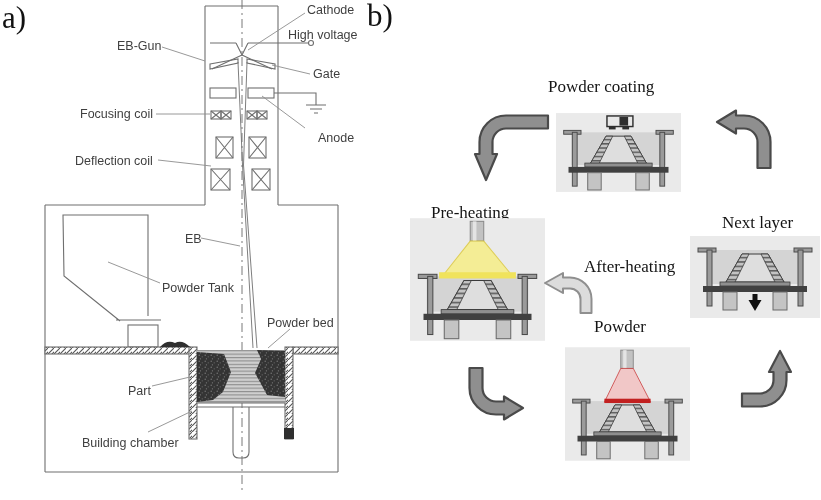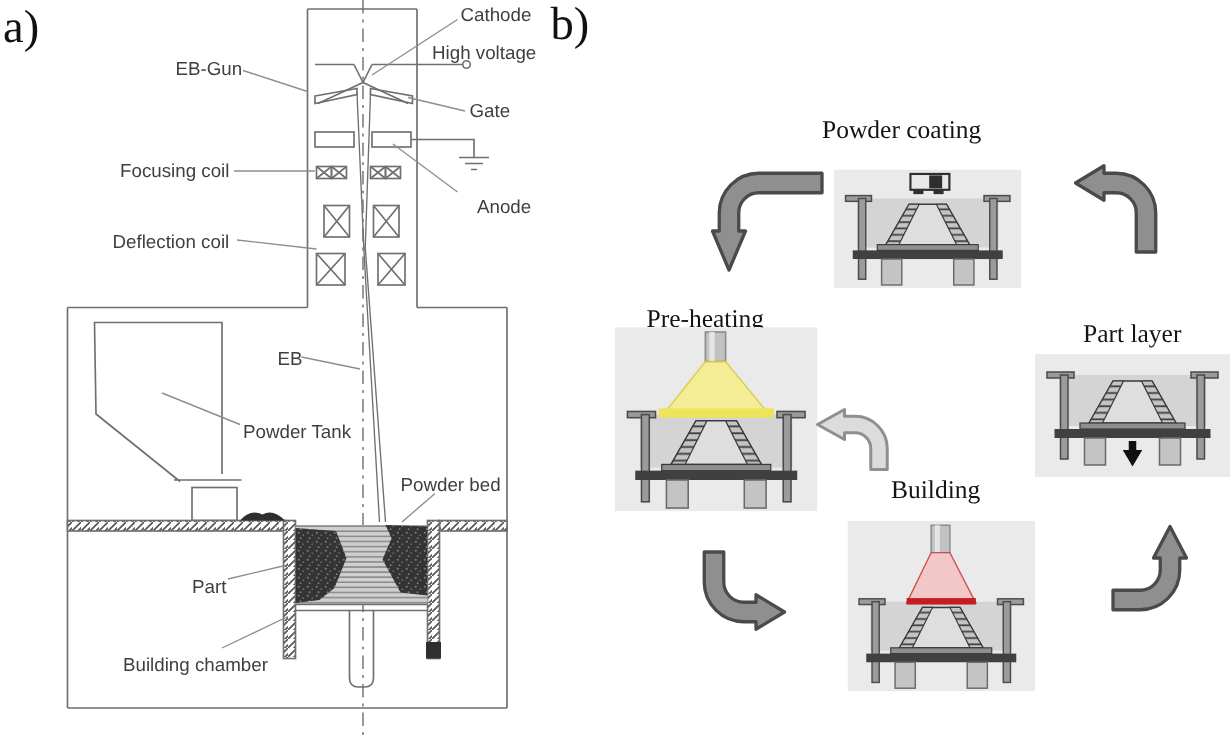--- a/index.html
+++ b/index.html
@@ -133,22 +133,23 @@
     <text class="lbl-a" x="75" y="165">Deflection coil</text>
     <text class="lbl-a" x="185" y="243">EB</text>
     <text class="lbl-a" x="162" y="292">Powder Tank</text>
     <text class="lbl-a" x="267" y="327">Powder bed</text>
     <text class="lbl-a" x="128" y="395">Part</text>
     <text class="lbl-a" x="82" y="447">Building chamber</text>
   </svg>
 
   <div class="step-label" style="left:548px;top:77px">Powder coating</div>
   <div class="step-label" style="left:431px;top:203px">Pre-heating</div>
-  <div class="step-label" style="left:722px;top:213px">Part layer</div>
-  <div class="step-label" style="left:594px;top:317px">Building</div>
+  <div class="step-label" style="left:722px;top:213px">Next layer</div>
+  <div class="step-label" style="left:584px;top:257px">After-heating</div>
+  <div class="step-label" style="left:594px;top:317px">Powder</div>
 
   <svg class="proc-svg" style="left:556px;top:113px" width="125" height="79" viewBox="0 0 130 82">
     <rect width="130" height="82" fill="#eaeaea"></rect>
     <g transform="translate(0,18)">
         <rect x="16" y="2" width="98" height="34" fill="#d4d4d4"></rect>
         <rect x="8" y="0" width="18" height="4" class="mw"></rect>
         <rect x="17" y="2" width="5" height="56" class="mw"></rect>
         <rect x="104" y="0" width="18" height="4" class="mw"></rect>
         <rect x="108" y="2" width="5" height="56" class="mw"></rect>
         <polygon points="36,34 52,6 78,6 94,34" fill="#dedede" stroke="#3a3a3a" stroke-width="1"></polygon>

